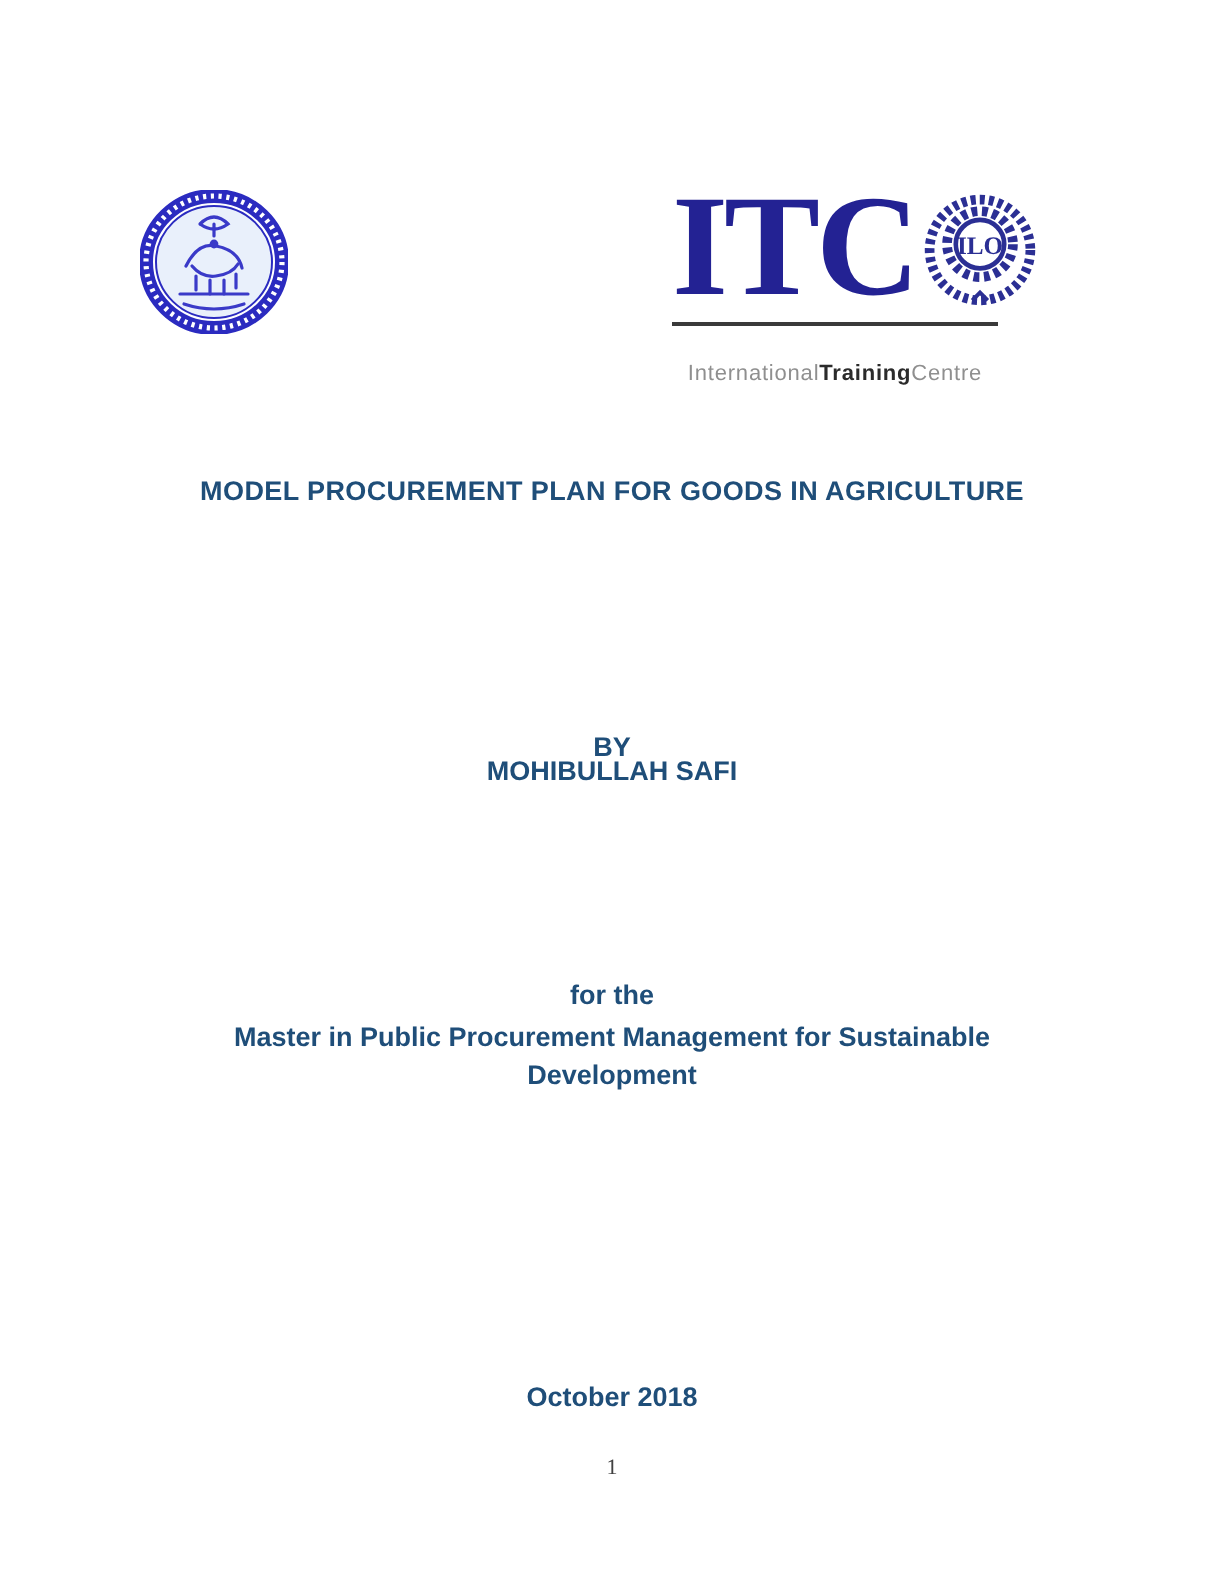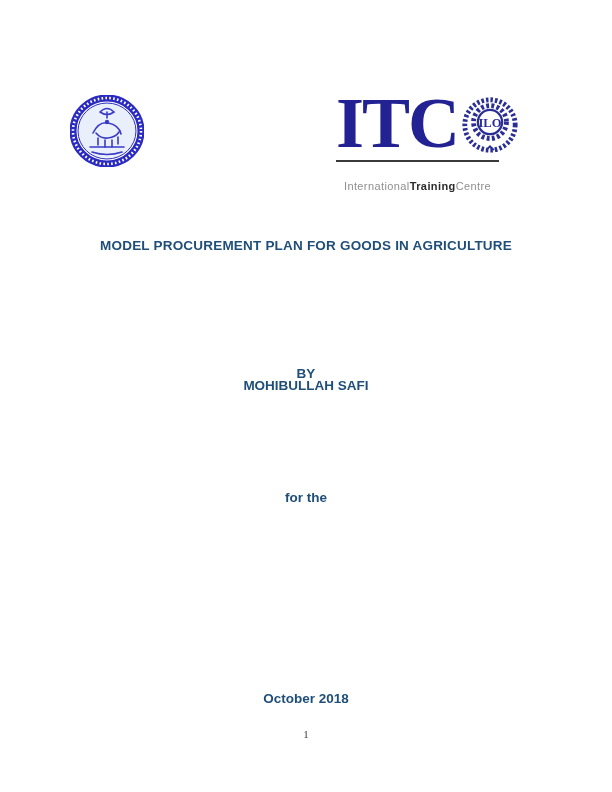--- a/index.html
+++ b/index.html
@@ -136,20 +136,21 @@
 
   <div class="cline title-line">MODEL PROCUREMENT PLAN FOR GOODS IN AGRICULTURE</div>
 
   <div class="cline by-line">BY</div>
 
   <div class="cline author-line">MOHIBULLAH SAFI</div>
 
 
   <div class="cline forthe-line">for the</div>
 
+  <div class="cline program-line">Master in Public Procurement Management for Sustainable Development</div>
 
 
 
   <div class="cline date-line">October 2018</div>
 
   <div class="page-number">1</div>
 
 </div>
 
 </body></html>

